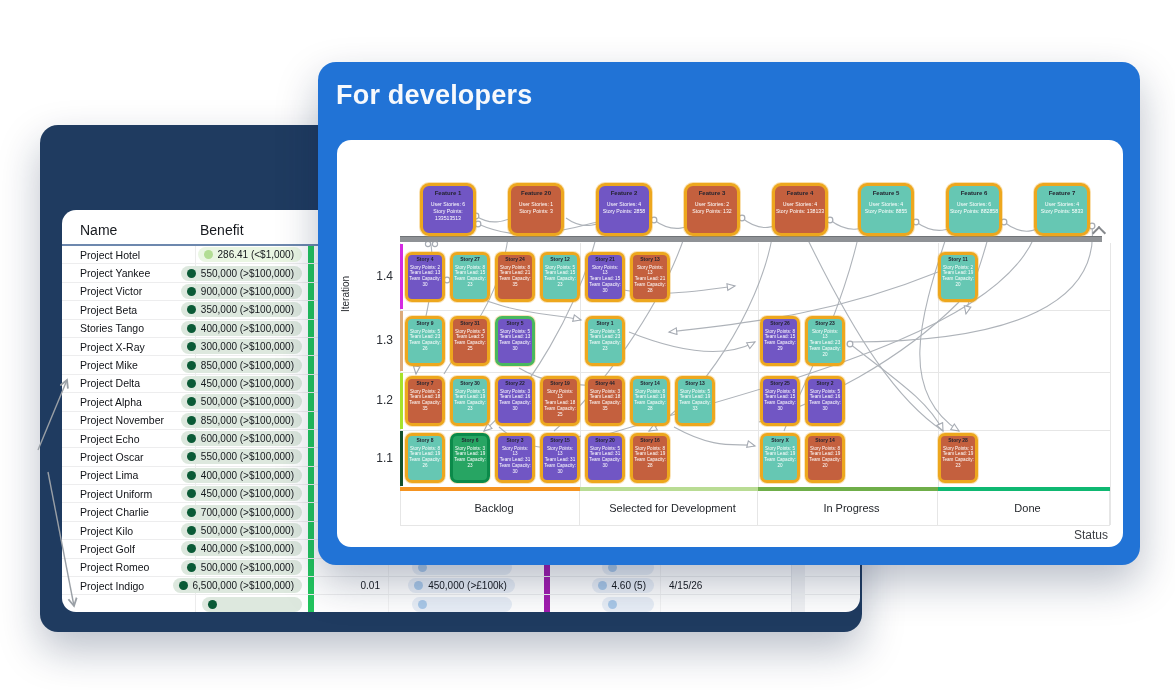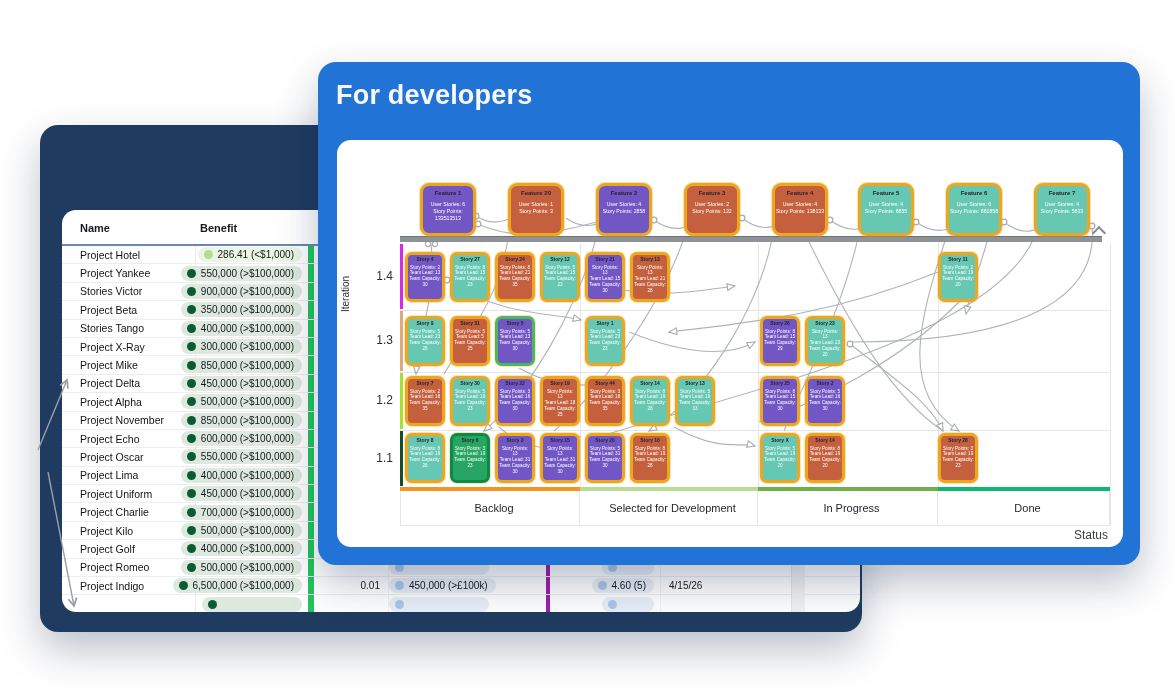--- a/index.html
+++ b/index.html
@@ -11,29 +11,29 @@
   .card--investors{left:40px;top:125px;width:822px;height:507px;background:#1f3b60;z-index:1;}
   .card--developers{left:318px;top:62px;width:822px;height:503px;background:#2173d6;z-index:3;}
   .card-title{position:absolute;margin:0;color:#f7f9fc;font-weight:700;letter-spacing:.2px;}
   .card--investors .card-title{left:22px;top:14px;font-size:25px;}
   .card--developers .card-title{left:18px;top:18px;font-size:27px;}
 
   
   .ipanel{position:absolute;left:22px;top:85px;width:798px;height:402px;background:#fff;
           border-radius:14px;overflow:hidden;}
   .ithead{position:absolute;top:0;left:0;width:100%;height:36px;border-bottom:2px solid #6d88ae;box-sizing:border-box;}
-  .th{position:absolute;top:12px;font-size:11px;font-weight:700;color:#16191e;}
+  .th{position:absolute;top:12px;font-size:14px;font-weight:400;color:#16191e;}
   .th-name{left:18px;} .th-benefit{left:138px;}
   .itbody{position:absolute;top:36px;left:0;right:0;bottom:0;}
   .irow{display:flex;height:18.4px;box-sizing:border-box;border-bottom:1px solid #ededee;}
   .cell{display:flex;align-items:center;box-sizing:border-box;}
   .c-name{width:134px;border-right:1px solid #ececec;padding-left:18px;font-size:10.5px;color:#101217;}
   .c-benefit{width:118px;justify-content:flex-end;padding-right:6px;border-right:6px solid #22c55e;}
   .c-cost{width:75px;justify-content:flex-end;padding-right:8px;font-size:10px;color:#16191e;border-right:1px solid #f3f3f3;}
-  .c-gbp{width:161px;justify-content:flex-start;padding-right:10px;border-right:4px solid #a21caf;}
+  .c-gbp{width:161px;justify-content:center;padding-right:10px;border-right:6px solid #a21caf;}
   .c-score{width:111px;justify-content:flex-end;padding-right:6px;border-right:1px solid #f3f3f3;}
   .c-date{width:127px;padding-left:8px;font-size:10px;color:#16191e;}
   .pill{display:inline-flex;align-items:center;gap:5px;height:15px;padding:0 8px 0 6px;border-radius:8px;
         background:#dde8de;font-size:10px;color:#14171c;white-space:nowrap;}
   .pill--light{background:#eaf6e3;}
   .pill--blue{background:#e9eff7;}
   .pill--stub{width:86px;}
   .pill--frag{width:86px;}
   .pill--frag.sfrag{width:38px;}
   .dot{width:9px;height:9px;border-radius:50%;background:#0a5a36;flex:none;}
@@ -117,21 +117,21 @@
                 <div class="dot"></div>
                 <div>550,000 (&gt;$100,000)</div>
               </div>
             </div>
             <div class="cell c-cost"></div>
             <div class="cell c-gbp"></div>
             <div class="cell c-score"></div>
             <div class="cell c-date"></div>
           </div>
           <div class="irow">
-            <div class="cell c-name">Stories Victor</div>
+            <div class="cell c-name">Project Victor</div>
             <div class="cell c-benefit">
               <div class="pill">
                 <div class="dot"></div>
                 <div>900,000 (&gt;$100,000)</div>
               </div>
             </div>
             <div class="cell c-cost"></div>
             <div class="cell c-gbp"></div>
             <div class="cell c-score"></div>
             <div class="cell c-date"></div>

